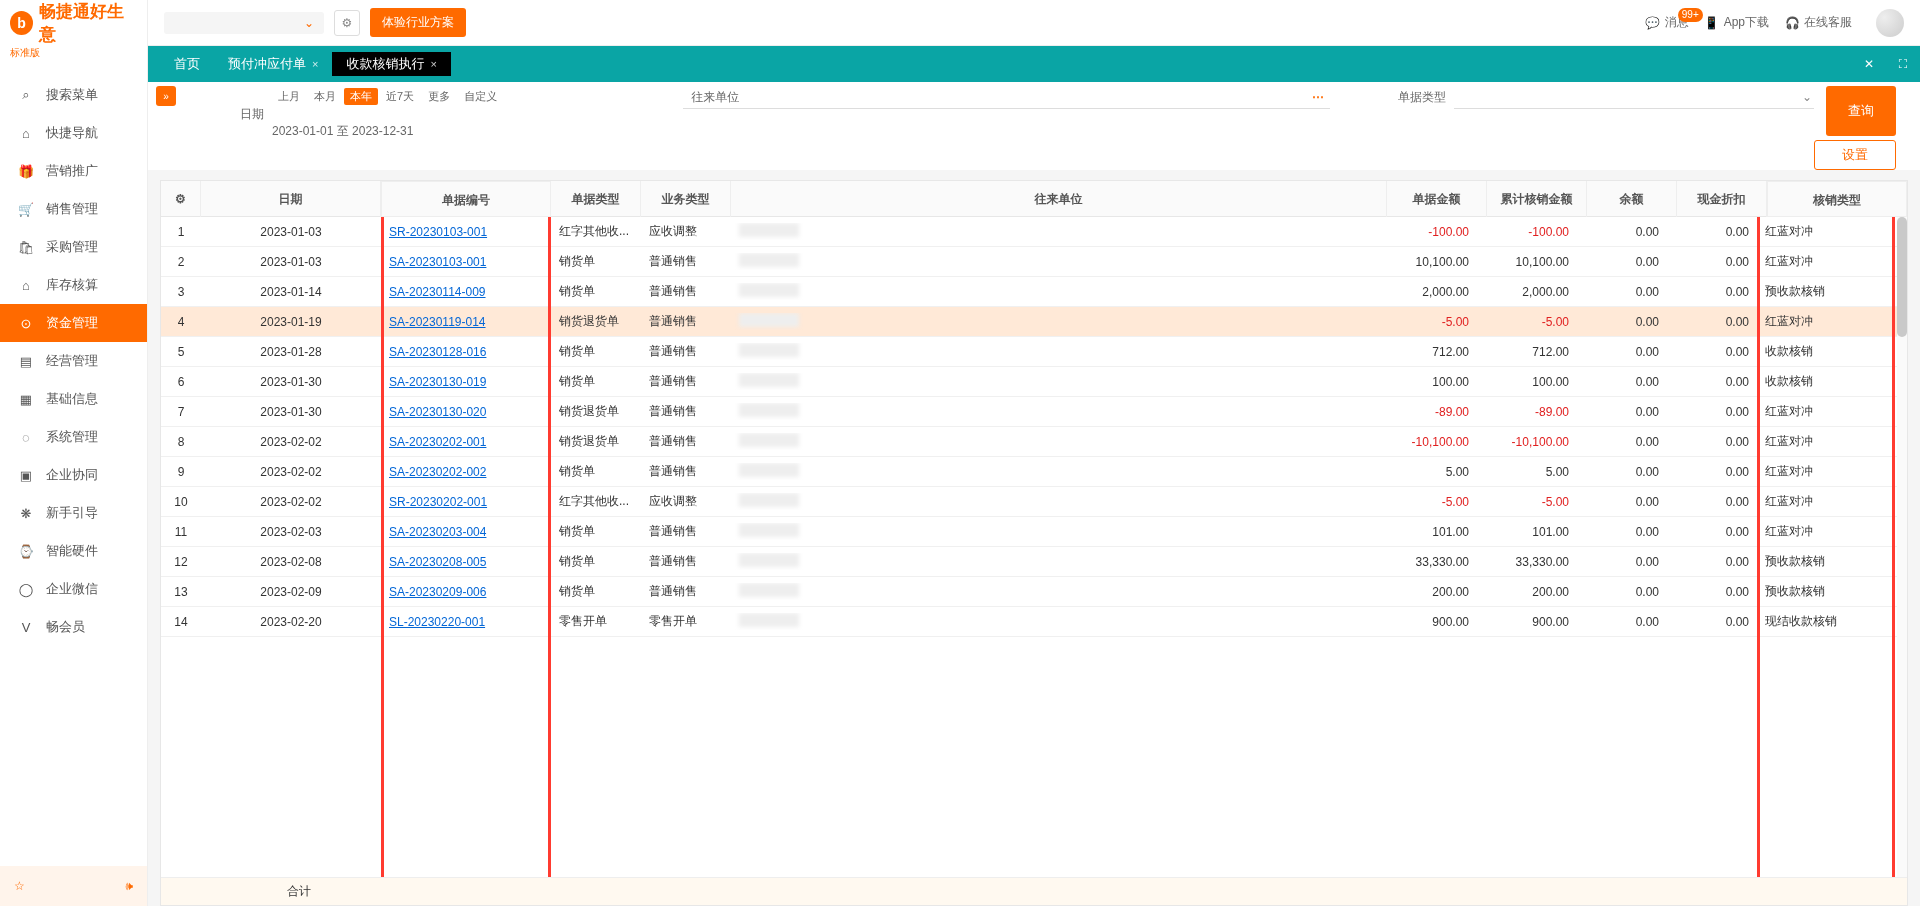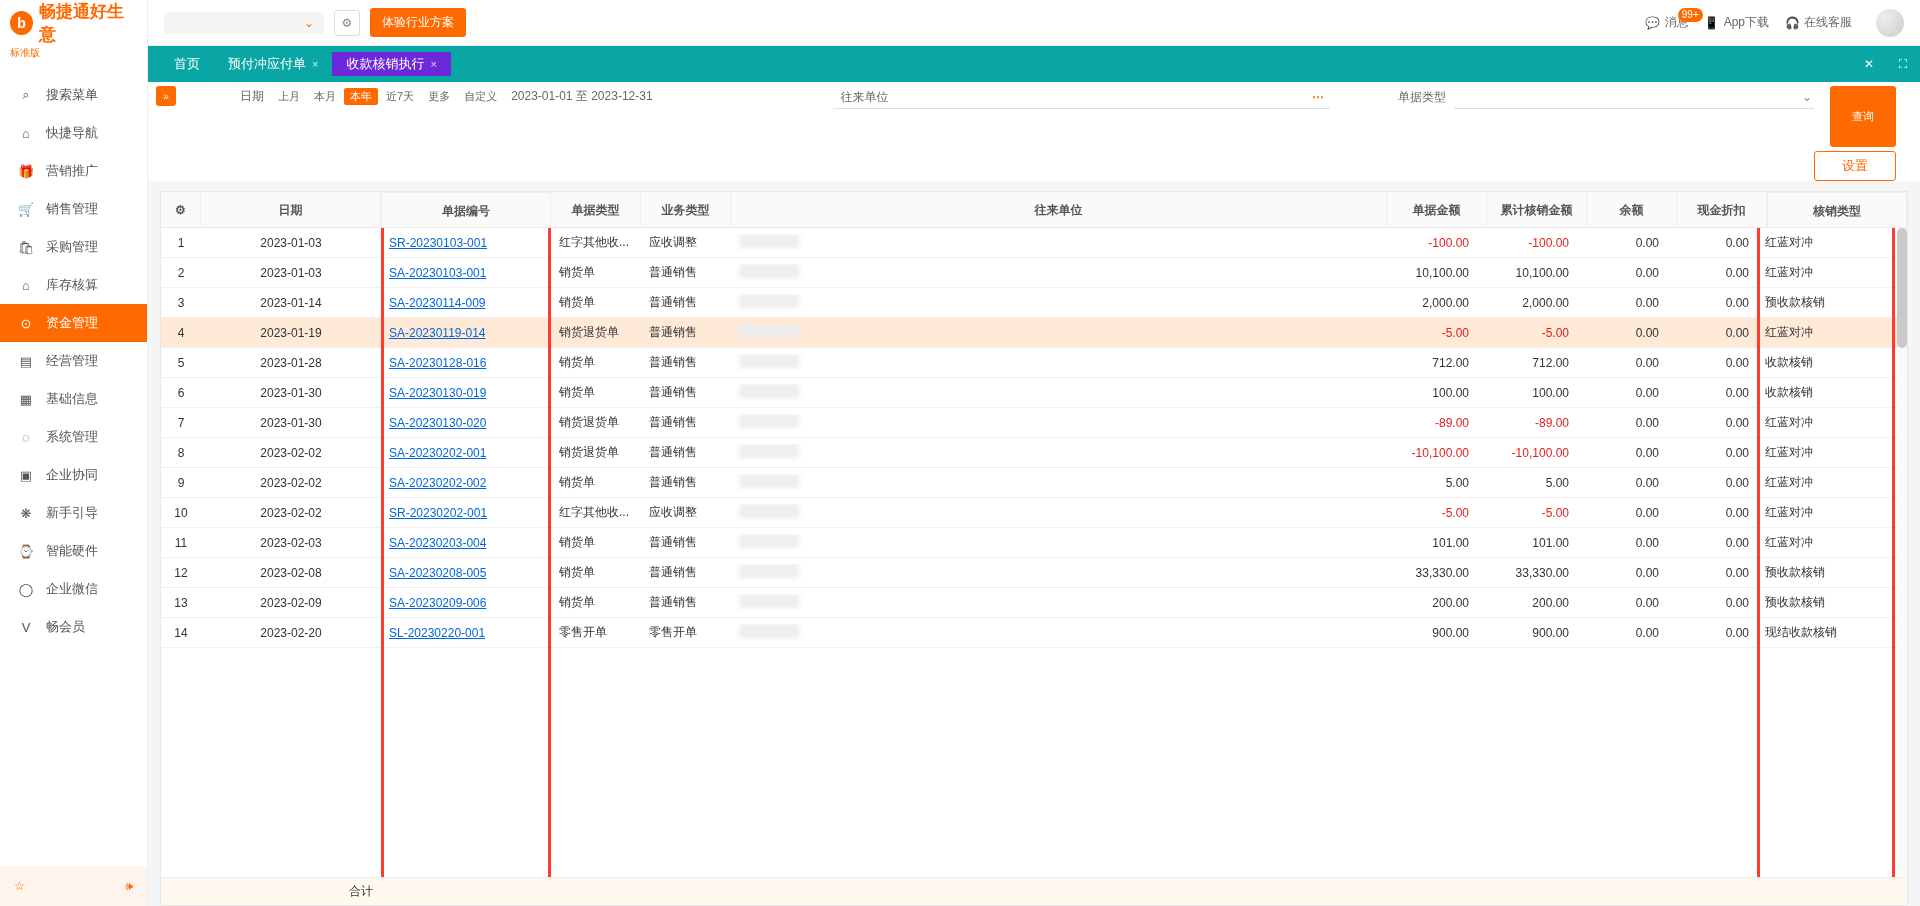--- a/index.html
+++ b/index.html
@@ -26,21 +26,21 @@
 .gear-btn { width: 26px; height: 26px; border: 1px solid #ddd; border-radius: 3px; display: flex; align-items: center; justify-content: center; cursor: pointer; color: #888; }
 .industry-btn { background: #ff6a00; color: #fff; border: none; padding: 6px 12px; border-radius: 3px; font-size: 12px; cursor: pointer; }
 .topbar-right { display: flex; align-items: center; gap: 16px; color: #666; }
 .tr-item { display: flex; align-items: center; gap: 4px; cursor: pointer; position: relative; }
 .badge { position: absolute; top: -6px; right: -14px; background: #ff6a00; color: #fff; font-size: 10px; padding: 0 4px; border-radius: 8px; line-height: 14px; }
 .avatar { width: 28px; height: 28px; border-radius: 50%; background: radial-gradient(circle at 30% 30%, #eee, #ccc); margin-left: 8px; }
 
 
 .tabs { height: 36px; background: #0aa5a5; display: flex; align-items: center; padding: 0 0 0 12px; color: #fff; }
 .tab { padding: 0 14px; height: 24px; display: flex; align-items: center; cursor: pointer; font-size: 13px; gap: 6px; }
-.tab.active { background: #6d28d9; }
+.tab.active { background: #000000; }
 .tab .close { font-size: 11px; opacity: .8; }
 .tabs-right { margin-left: auto; display: flex; gap: 0; }
 .tabs-right .tbtn { width: 34px; height: 36px; display: flex; align-items: center; justify-content: center; cursor: pointer; }
 
 
 .page-head { background: #fff; padding: 12px 20px 8px; border-bottom: 1px solid #eee; display: flex; align-items: center; }
 .page-title-wrap { border: 2px solid #ff3b30; padding: 4px 10px; display: inline-block; }
 .page-title { font-size: 20px; color: #333; }
 .page-head-actions { margin-left: auto; display: flex; gap: 14px; align-items: center; color: #ff6a00; font-size: 12px; }
 .pha-item { display: flex; align-items: center; gap: 4px; cursor: pointer; }
@@ -54,21 +54,21 @@
 .date-pills { display: flex; gap: 2px; }
 .pill { padding: 1px 6px; font-size: 11px; color: #666; cursor: pointer; border-radius: 2px; }
 .pill.on { background: #ff6a00; color: #fff; }
 .date-range { font-size: 12px; color: #666; }
 .finput-wrap { flex: 1; display: flex; align-items: center; border-bottom: 1px solid #ddd; min-width: 340px; margin-left: 40px; }
 .finput { border: none; outline: none; flex: 1; font-size: 12px; padding: 4px 0; }
 .more-dots { color: #ff6a00; font-weight: bold; padding: 0 6px; cursor: pointer; }
 .fgroup2 { display: flex; align-items: center; gap: 8px; margin-left: 60px; }
 .fselect { border: none; border-bottom: 1px solid #ddd; width: 360px; display: flex; justify-content: space-between; padding: 4px 2px; color: #888; cursor: pointer; }
 .faction { margin-left: auto; display: flex; flex-direction: column; gap: 4px; align-items: flex-end; padding-right: 4px; }
-.btn-primary { background: #ff6a00; color: #fff; border: none; padding: 23px 22px; border-radius: 3px; cursor: pointer; font-size: 11px; }
+.btn-primary { background: #ff6a00; color: #fff; border: none; padding: 16px 22px; border-radius: 3px; cursor: pointer; font-size: 13px; }
 .btn-outline { background: #fff; color: #ff6a00; border: 1px solid #ff6a00; padding: 5px 27px; border-radius: 3px; cursor: pointer; font-size: 13px; }
 .expand-bar { text-align: center; width: 100%; padding: 4px; color: #888; font-size: 12px; cursor: pointer; border-bottom: 1px solid #eee; }
 
 
 .table-wrap { background: #fff; margin: 10px 12px 0; border: 1px solid #e7e7e7; flex: 1; display: flex; flex-direction: column; overflow: hidden; position: relative; }
 .thead { display: flex; background: #fafafa; border-bottom: 1px solid #e7e7e7; font-size: 12px; color: #555; height: 36px; align-items: center; }
 .th, .td { padding: 0 8px; overflow: hidden; text-overflow: ellipsis; white-space: nowrap; }
 .th { font-weight: 600; text-align: center; border-right: 1px solid #eee; height: 36px; line-height: 36px; }
 .col-gear { width: 40px; flex: none; }
 .col-date { width: 180px; flex: none; text-align: center; }
@@ -223,21 +223,21 @@
           <span>收款核销执行</span>
           <span class="close">×</span>
         </div>
       </div>
 
 
     <div class="filter-bar">
       <div class="filter-toggle">»</div>
       <div class="fgroup">
         <span class="flabel">日期</span>
-        <div style="display:flex;flex-direction:row;gap:8px;">
+        <div style="display:flex;flex-direction:column;gap:18px;">
           <div class="date-pills" id="pills">
               <span class="pill">上月</span>
               <span class="pill">本月</span>
               <span class="pill on">本年</span>
               <span class="pill">近7天</span>
               <span class="pill">更多</span>
               <span class="pill">自定义</span>
             </div>
           <div class="date-range">
             <span>2023-01-01</span> 至 <span>2023-12-31</span>
@@ -462,17 +462,17 @@
             </div>
           </div>
         <div class="scroll-track">
           <div class="scroll-thumb"></div>
         </div>
         <div class="frame-no" style="position:absolute;left:220px;width:170px;top:-36px;bottom:-28px;border:3px solid #ff3b30;pointer-events:none;"></div>
         <div class="frame-no" style="position:absolute;right:12px;width:138px;top:-36px;bottom:-28px;border:3px solid #ff3b30;pointer-events:none;"></div>
       </div>
       <div class="tfoot">
         <div class="td col-gear"></div>
-        <div class="td col-date" style="text-align:right;">合计</div>
+        <div class="td col-date" style="text-align:center;margin-left:8px;">合计</div>
       </div>
     </div>
   </section>
 </div>
 
 </body></html>

